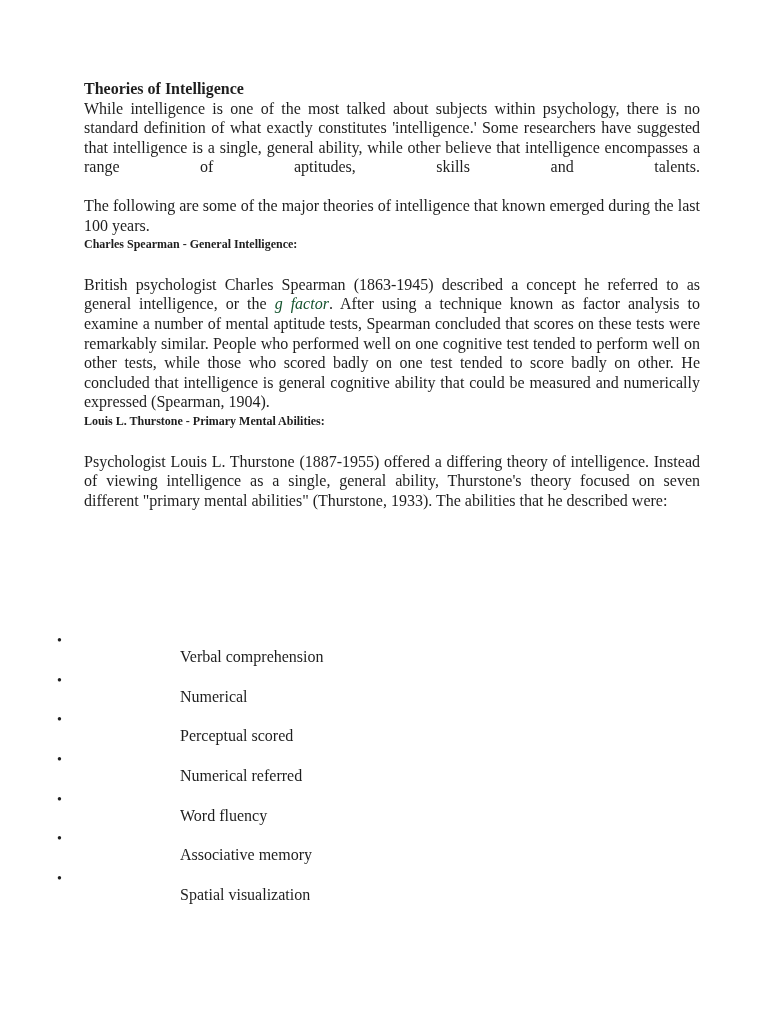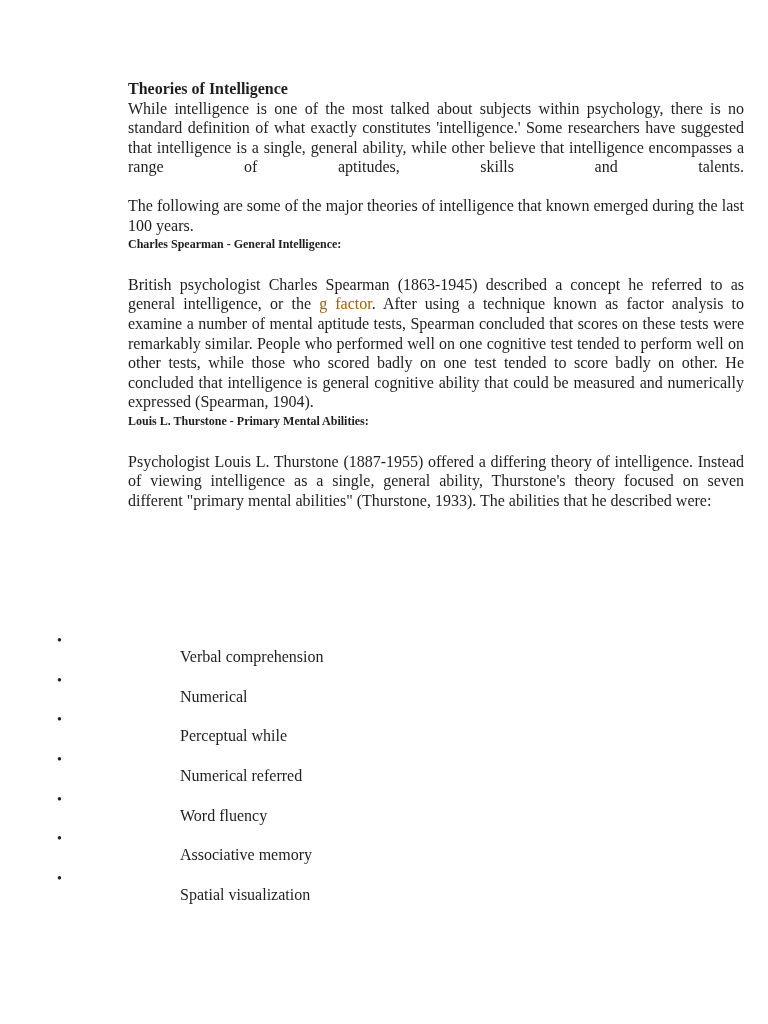--- a/index.html
+++ b/index.html
@@ -15,42 +15,42 @@
       font-family: "Liberation Serif", "DejaVu Serif", serif;
       color: #1e1e1e;
       font-size: 16px;
       line-height: 19.6px;
     }
     .page {
       position: absolute;
       left: 84px;
       top: 79px;
       width: 616px;
-      margin-left: 44px;
     }
     .title {
       font-weight: bold;
       margin: 0;
     }
     p {
       margin: 0;
       text-align: justify;
     }
     .just-last {
       text-align-last: justify;
     }
     .gap-20 { margin-top: 19px; }
     .gap-section { margin-top: 19px; }
     .heading {
       font-weight: bold;
       margin: 0;
     }
     .after-heading { margin-top: 20px; }
     .italic-term {
-      color: #a16207;
+      font-style: italic;
+      color: #14532d;
     }
     ul.abilities {
       list-style: none;
       margin: 0;
       padding: 0;
       position: absolute;
       left: 0;
       top: 630px;
       width: 768px;
     }
@@ -94,21 +94,21 @@
   <li>
       <span class="bullet">•</span>
       <span class="label">Verbal comprehension</span>
     </li>
   <li>
       <span class="bullet">•</span>
       <span class="label">Numerical</span>
     </li>
   <li>
       <span class="bullet">•</span>
-      <span class="label">Perceptual while</span>
+      <span class="label">Perceptual scored</span>
     </li>
   <li>
       <span class="bullet">•</span>
       <span class="label">Numerical referred</span>
     </li>
   <li>
       <span class="bullet">•</span>
       <span class="label">Word fluency</span>
     </li>
   <li>

